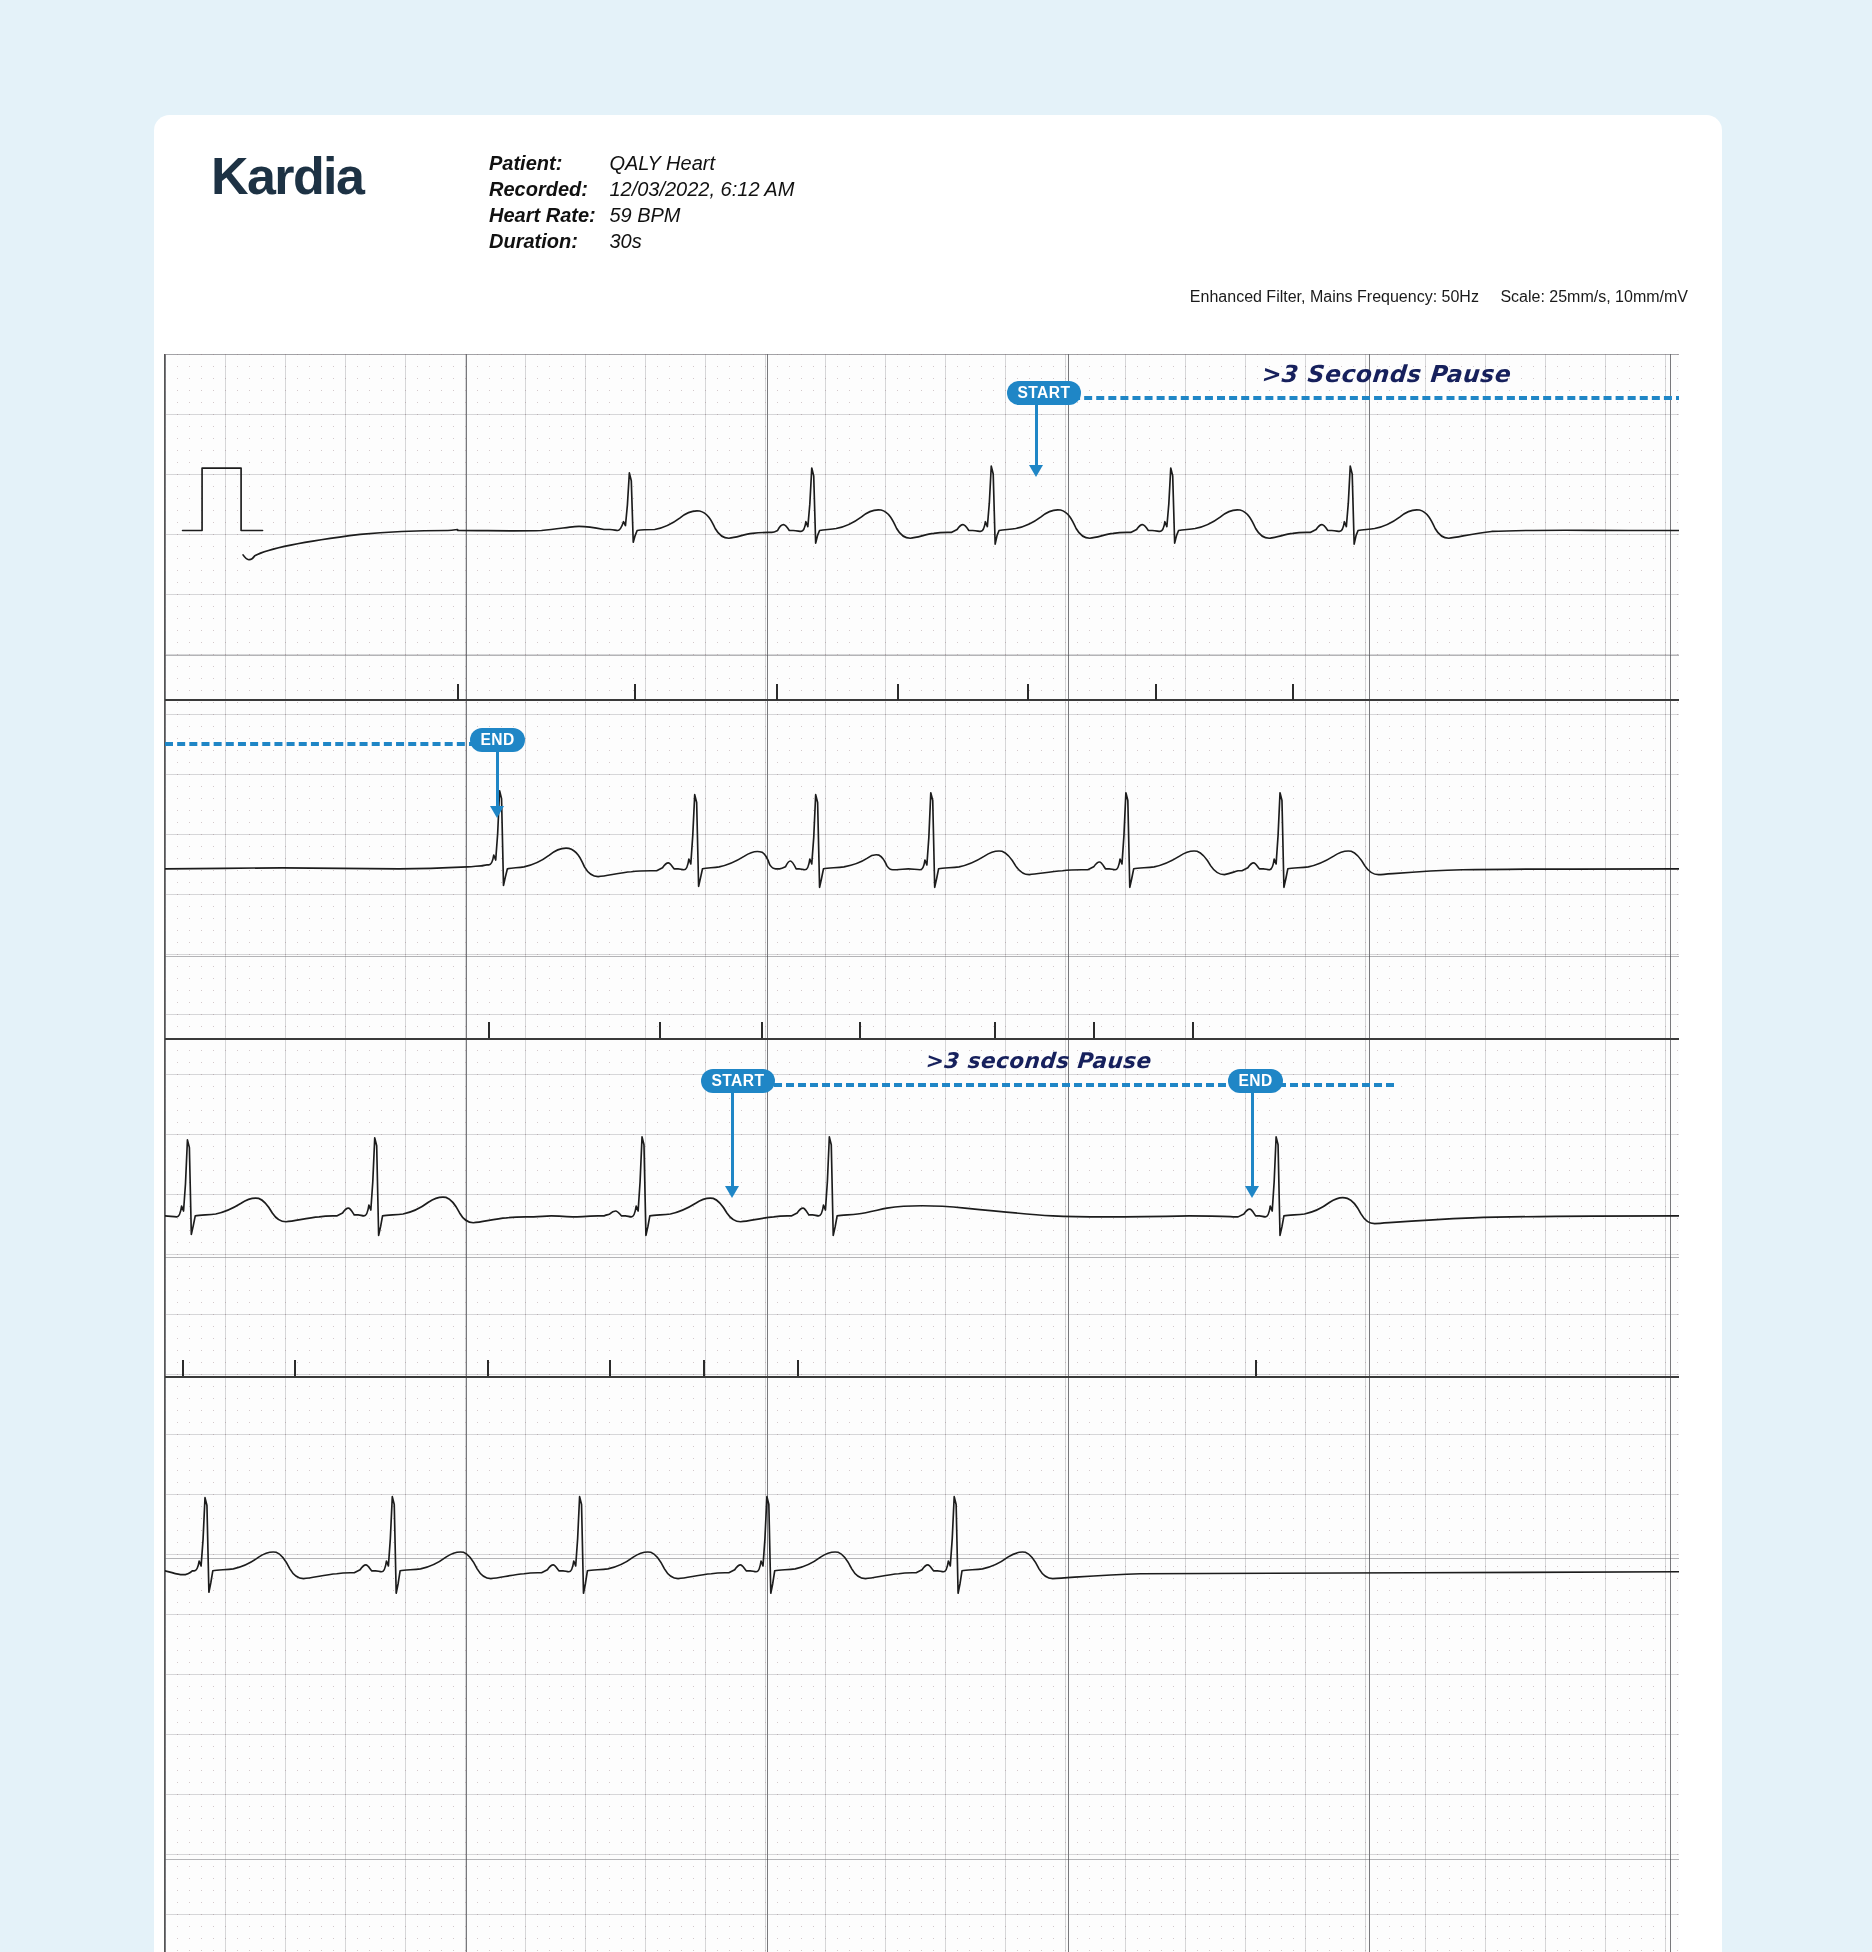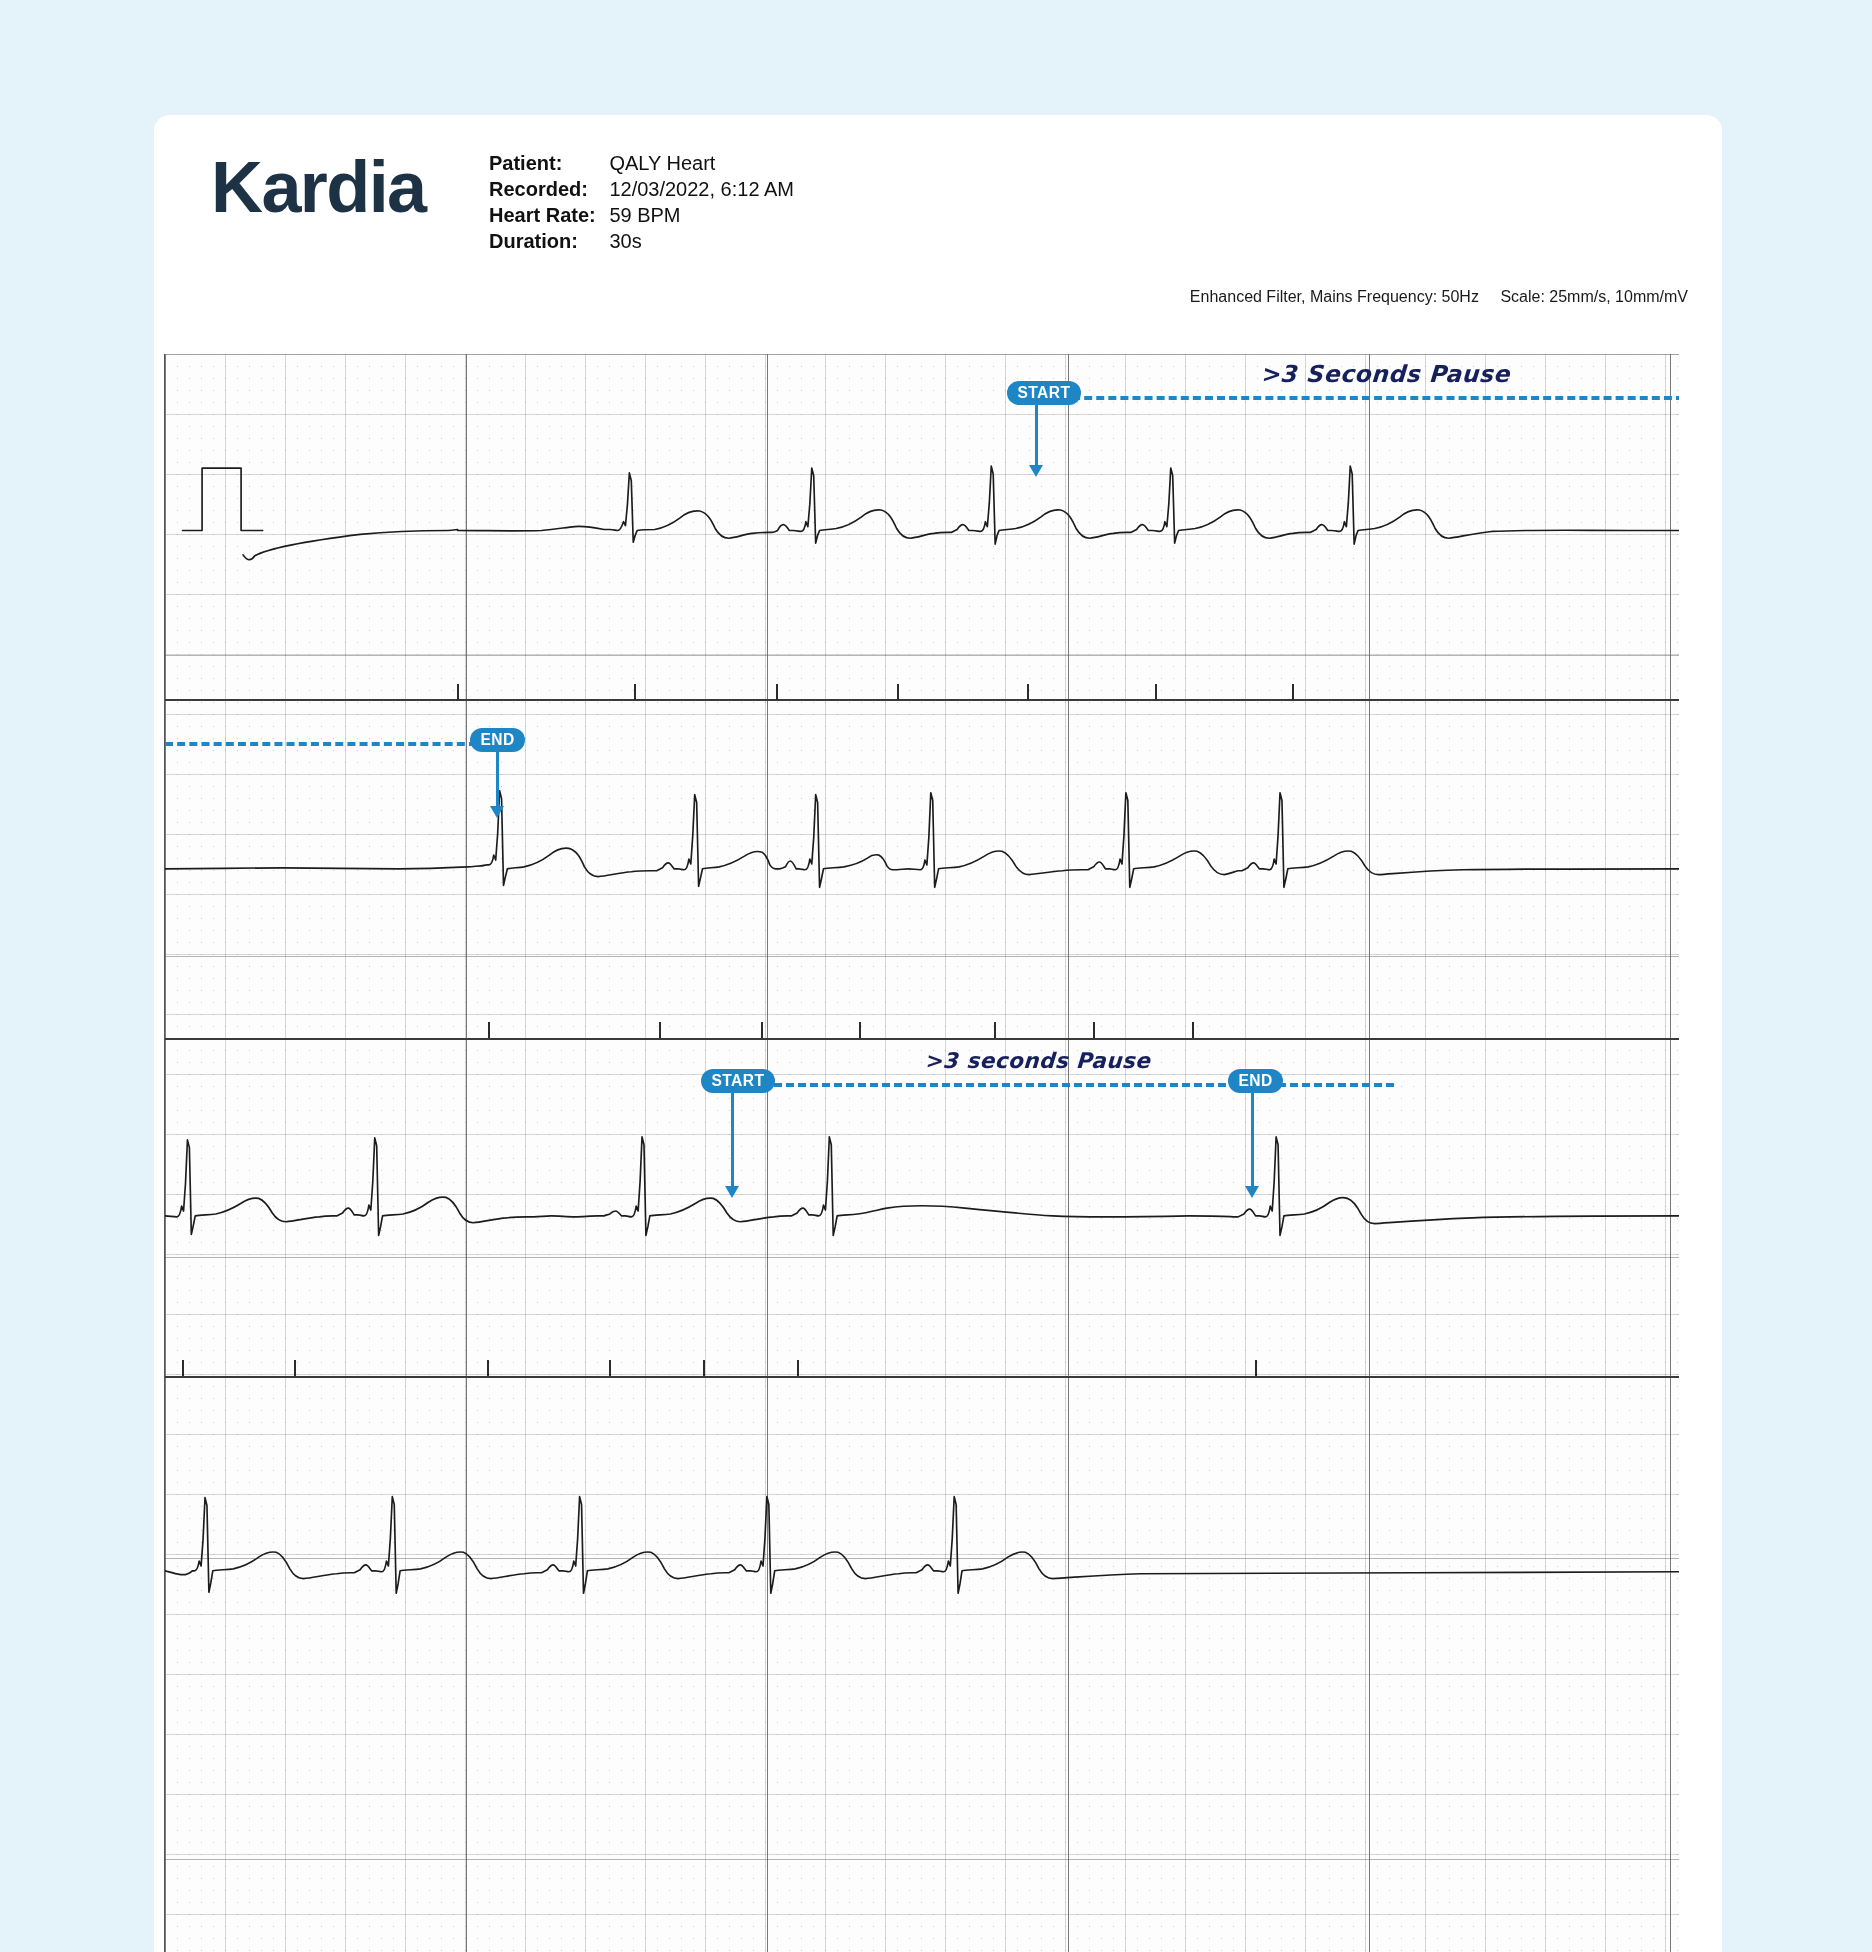--- a/index.html
+++ b/index.html
@@ -18,28 +18,28 @@
     width:1568px;height:1837px;
     background:#ffffff;
     border-radius:15.6px 15.6px 0 0;
     overflow:hidden;
   }
 
   
   #header{position:absolute;left:0;top:0;width:100%;height:180px;}
   #logo{
     position:absolute;left:57px;top:31px;
-    font-size:72px;font-weight:bold;letter-spacing:-1.6px;
+    font-size:52px;font-weight:bold;letter-spacing:-1.6px;
     color:#1d3244;font-family:"Liberation Sans",sans-serif;
   }
   .meta{position:absolute;font-size:20px;color:#111;line-height:26px;}
   #meta-left{left:335px;top:35px;}
   #meta-right{left:903px;top:36px;}
   .meta table{border-collapse:collapse;}
-  .meta td{vertical-align:top;padding:0;line-height:26px;white-space:nowrap;}
+  .meta td{vertical-align:top;padding:0;line-height:26px;white-space:nowrap;font-style:italic;}
   .meta td.k{font-weight:bold;padding-right:13.7px;}
   .meta td.v{font-weight:normal;}
   #meta-right td.k{padding-right:11.7px;}
   #meta-right td.v{white-space:normal;max-width:322px;}
   #filterline{
     position:absolute;right:34px;top:173px;
     font-size:16px;color:#1a1a1a;white-space:nowrap;
   }
   #filterline .sp{display:inline-block;width:21.5px;}
 

